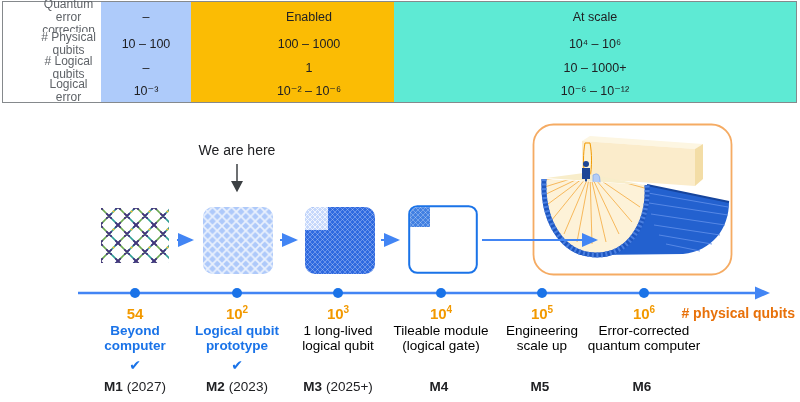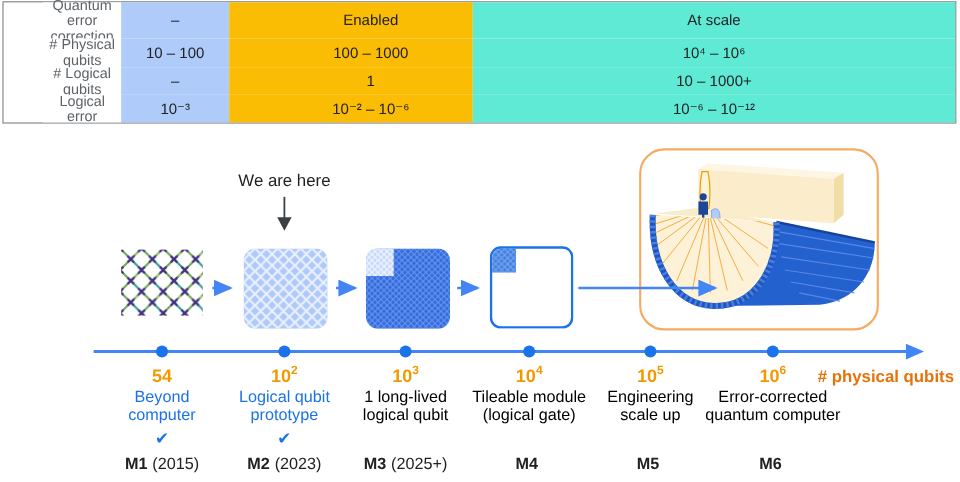--- a/index.html
+++ b/index.html
@@ -30,21 +30,21 @@
   .illus{left:532px;top:123px;}
 
   
   .connect{position:absolute;left:0;top:0;pointer-events:none;}
 
   
   .ms{position:absolute;top:304px;width:130px;height:96px;text-align:center;}
   .ms .q{position:absolute;top:0;left:0;right:0;font-size:15px;font-weight:bold;color:#f29900;}
   .ms .q sup{font-size:10px;}
   .ms .nm{position:absolute;top:19px;left:0;right:0;font-size:13.5px;line-height:15px;color:#000000;}
-  .ms.done .nm{color:#1a73e8;font-weight:normal;}
+  .ms.done .nm{color:#1a73e8;font-weight:bold;}
   .ms .chk{position:absolute;top:53px;left:0;right:0;font-size:14px;font-weight:bold;color:#1a73e8;}
   .ms .ml{position:absolute;top:75px;left:0;right:0;font-size:13.5px;color:#202124;}
   .ms .ml b{font-weight:bold;}
   .ms .ml .yr{margin-left:4px;}
   .m0{left:70px;} .m1{left:172px;} .m2{left:273px;} .m3{left:376px;} .m4{left:477px;} .m5{left:579px;}
   .axislabel{position:absolute;left:660px;top:305px;width:135px;text-align:right;
              font-size:14px;font-weight:bold;color:#e8710a;}
 </style>
 </head>
 <body>
@@ -203,21 +203,21 @@
     </g>
   </svg>
 
   <div class="ms m0 done">
     <div class="q"><span>54</span><sup></sup></div>
     <div class="nm">
         <div>Beyond</div>
         <div>computer</div>
       </div>
     <div class="chk">✔</div>
-    <div class="ml"><b>M1</b><span class="yr">(2015)</span></div>
+    <div class="ml"><b>M1</b><span class="yr">(2027)</span></div>
   </div>
 
   <div class="ms m1 done">
     <div class="q"><span>10</span><sup>2</sup></div>
     <div class="nm">
         <div>Logical qubit</div>
         <div>prototype</div>
       </div>
     <div class="chk">✔</div>
     <div class="ml"><b>M2</b><span class="yr">(2023)</span></div>

